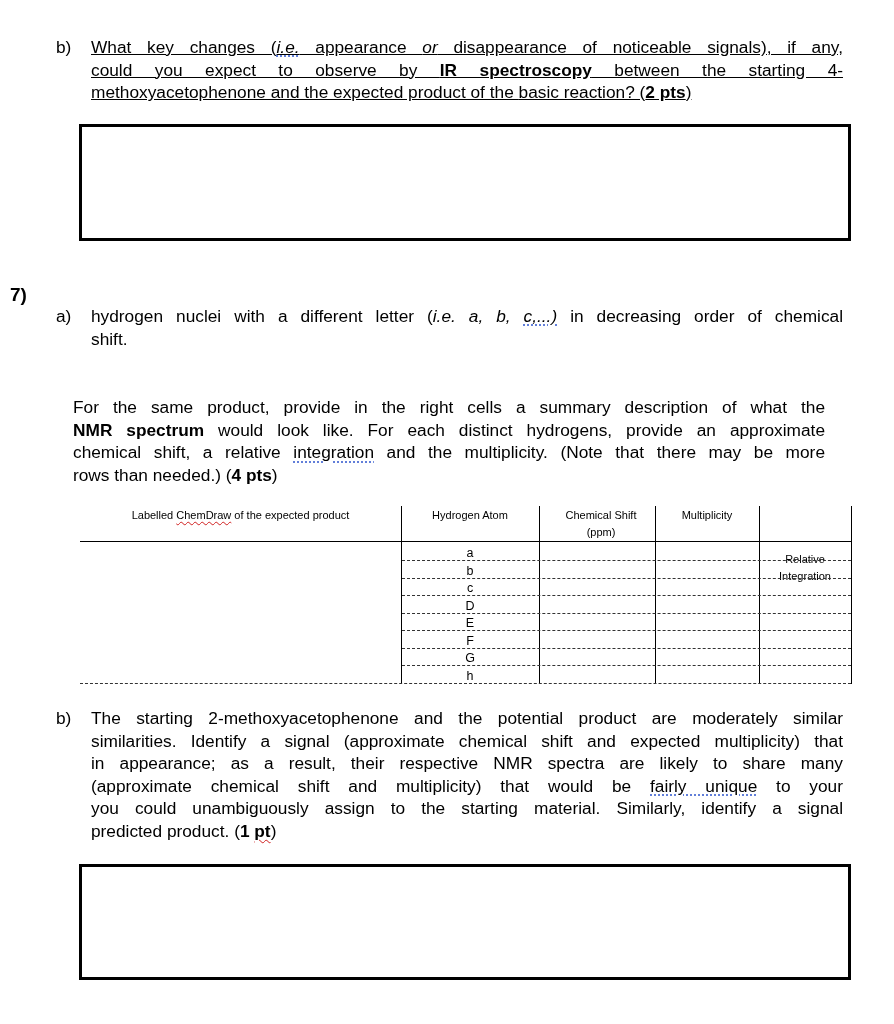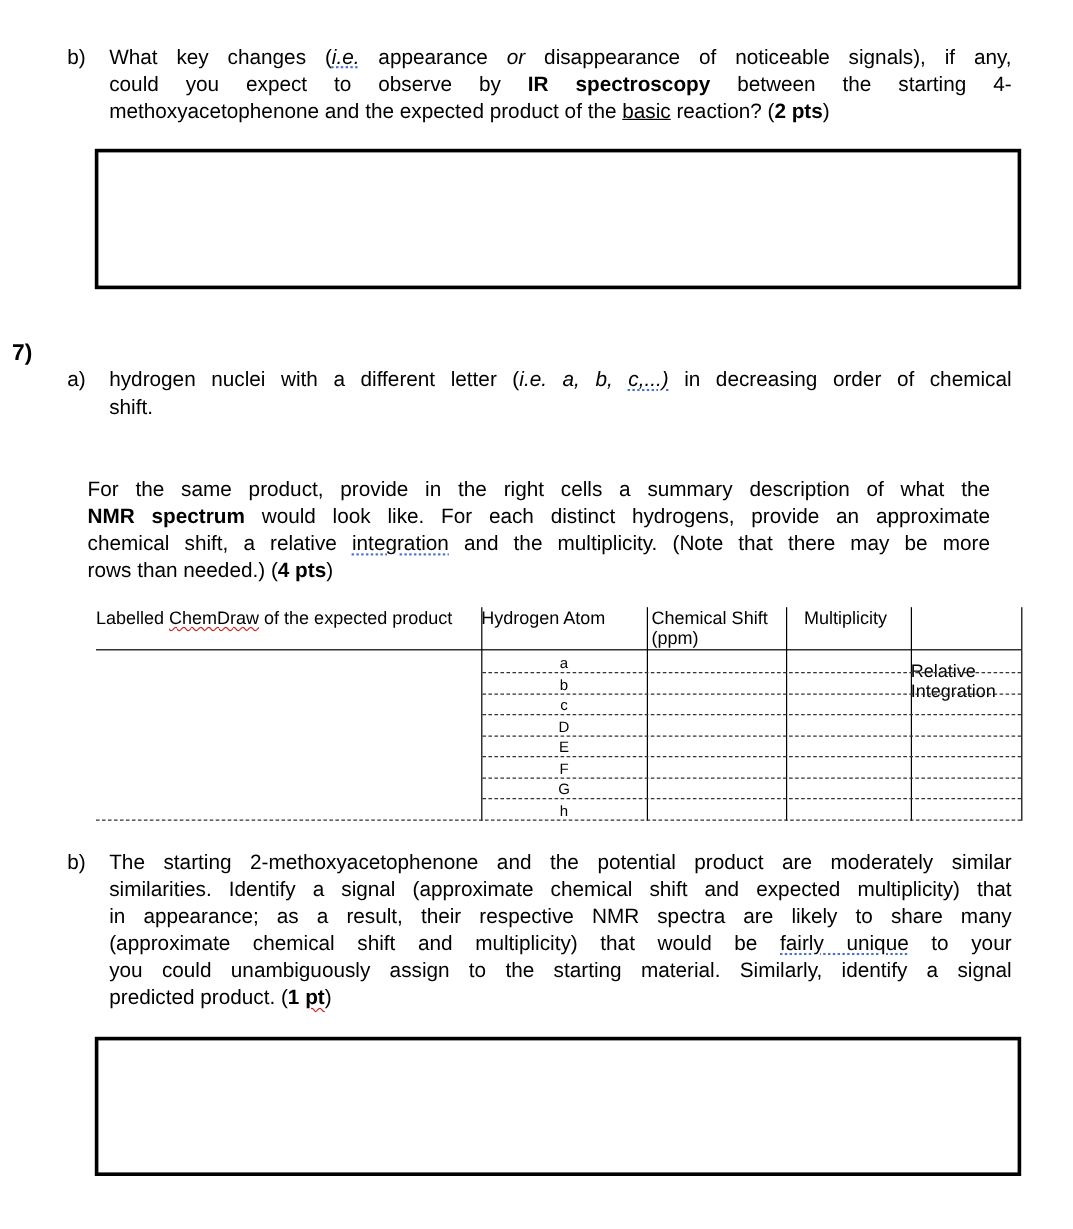--- a/index.html
+++ b/index.html
@@ -10,31 +10,31 @@
   .para .line.last { text-align-last:left; }
   .label { position:absolute; font-size:17.3px; line-height:22.6px; }
   b { font-weight:bold; }
   .u { text-decoration:underline; }
   .wavy-blue { text-decoration:underline dotted #4a6cd4; text-underline-offset:3px; }
   .wavy-red { text-decoration:underline wavy #d02020; text-underline-offset:2px; text-decoration-thickness:1px; }
   .answer-box { position:absolute; border:3px solid #000; background:#fff; box-sizing:border-box; }
   .q-num { position:absolute; font-size:19px; font-weight:bold; }
 
   
-  .th { position:absolute; font-size:15px; line-height:17px; }
+  .th { position:absolute; font-size:11px; line-height:17px; text-align:center; }
   .vline { position:absolute; width:0; border-left:1.5px solid #000; }
   .hline { position:absolute; height:0; border-top:1.5px solid #000; }
   .dline { position:absolute; height:0; border-top:1.5px dashed #333; }
   .hlabel { position:absolute; font-size:12.5px; line-height:14px; text-align:center; width:20px; }
 </style>
 </head>
 <body>
 
 <div class="label" style="left:56px; top:36px;">b)</div>
-<div class="para" style="left:91px; top:36px; width:752px;">
+<div class="para" style="left:91px; top:36px; width:752px;text-decoration:underline;">
   <span class="line">
     <span>What key changes (</span><i class="u wavy-blue">i.e.</i><span> appearance </span><i>or</i><span> disappearance of noticeable signals), if any,</span>
   </span>
   <span class="line">
     <span>could you expect to observe by </span><b>IR spectroscopy</b><span> between the starting 4-</span>
   </span>
   <span class="line last">
     <span>methoxyacetophenone and the expected product of the </span><span class="u">basic</span><span> reaction? (</span><b>2 pts</b><span>)</span>
   </span>
 </div>
@@ -71,21 +71,21 @@
 <div>
 
   <div class="th" style="left:80px; top:507px; width:321px;">
     <span>Labelled <span class="wavy-red">ChemDraw</span> of the expected product</span>
   </div>
   <div class="th" style="left:401px; top:507px; width:138px;">Hydrogen Atom</div>
   <div class="th" style="left:543px; top:507px; width:116px;">
     <div>Chemical Shift</div>
     <div>(ppm)</div>
   </div>
-  <div class="th" style="left:670px; top:507px; width:104px;">Multiplicity</div>
+  <div class="th" style="left:655px; top:507px; width:104px;">Multiplicity</div>
   <div class="th" style="left:759px; top:507px; width:92px;margin-top:44px;">
     <div>Relative</div>
     <div>Integration</div>
   </div>
 
   <div class="hline" style="left:80px; top:541px; width:771px;"></div>
 
   <div class="vline" style="left:401px; top:506px; height:178px;"></div>
   <div class="vline" style="left:539px; top:506px; height:178px;"></div>
   <div class="vline" style="left:655px; top:506px; height:178px;"></div>

